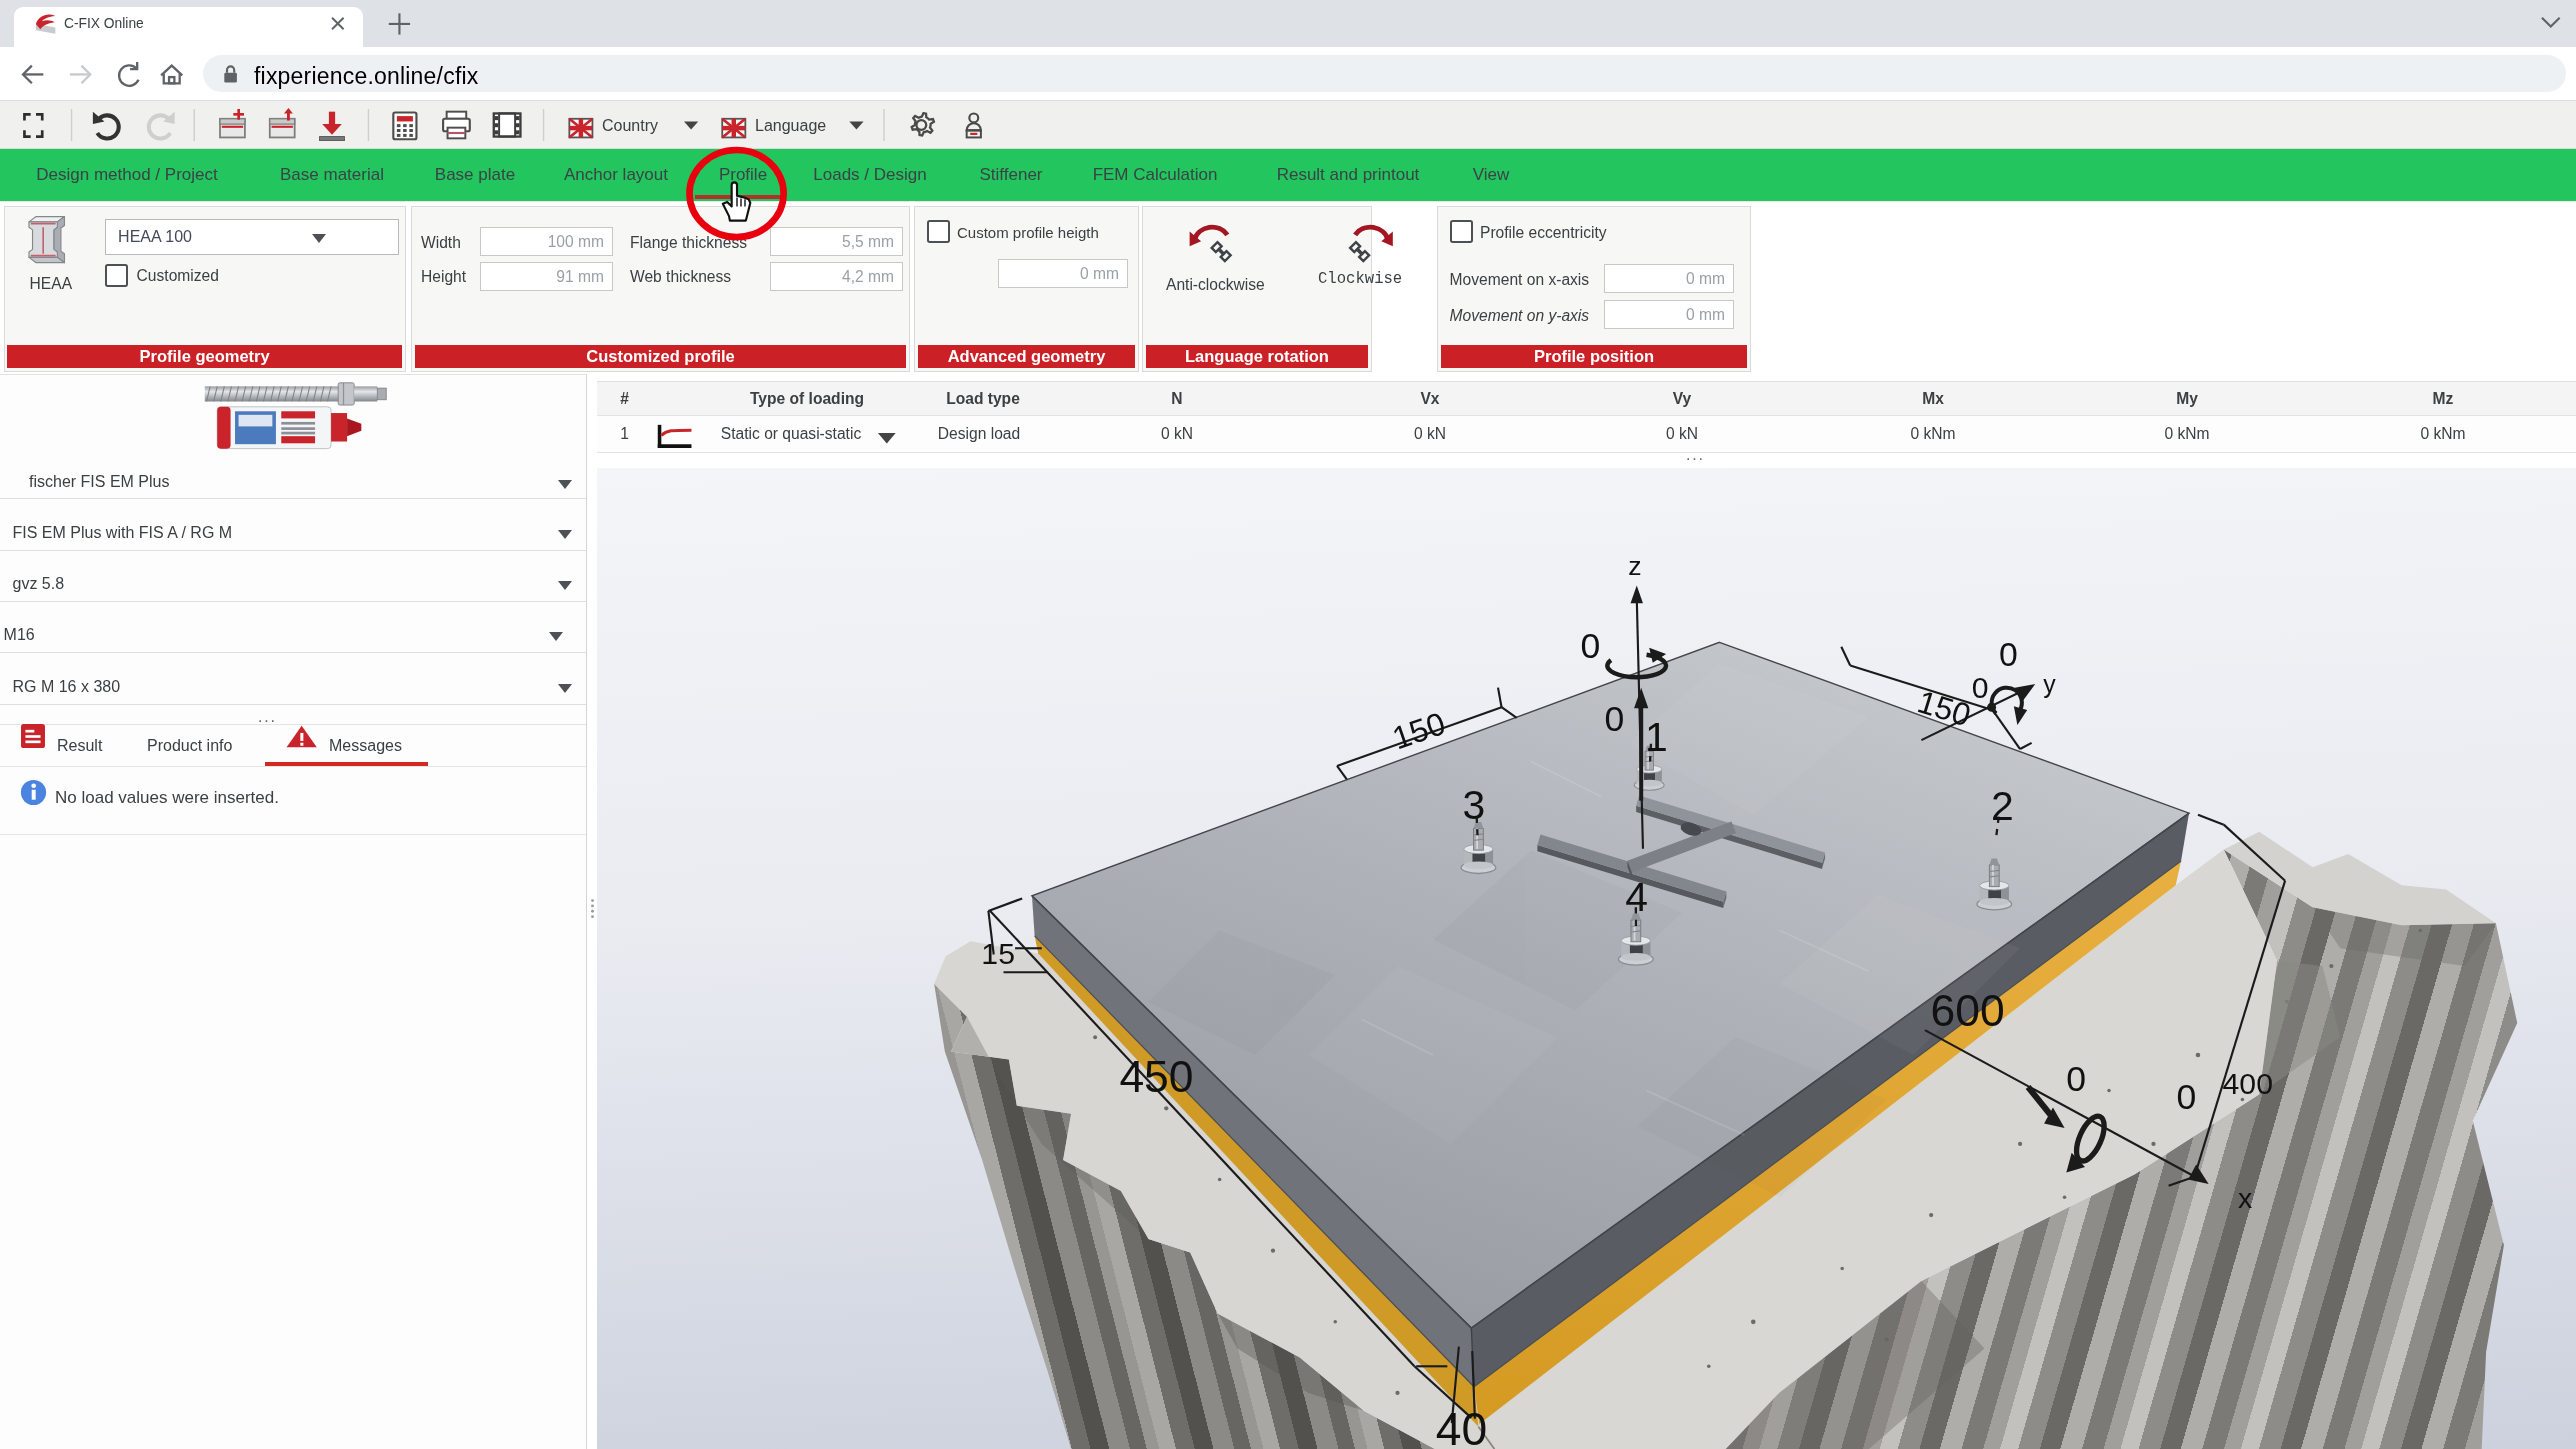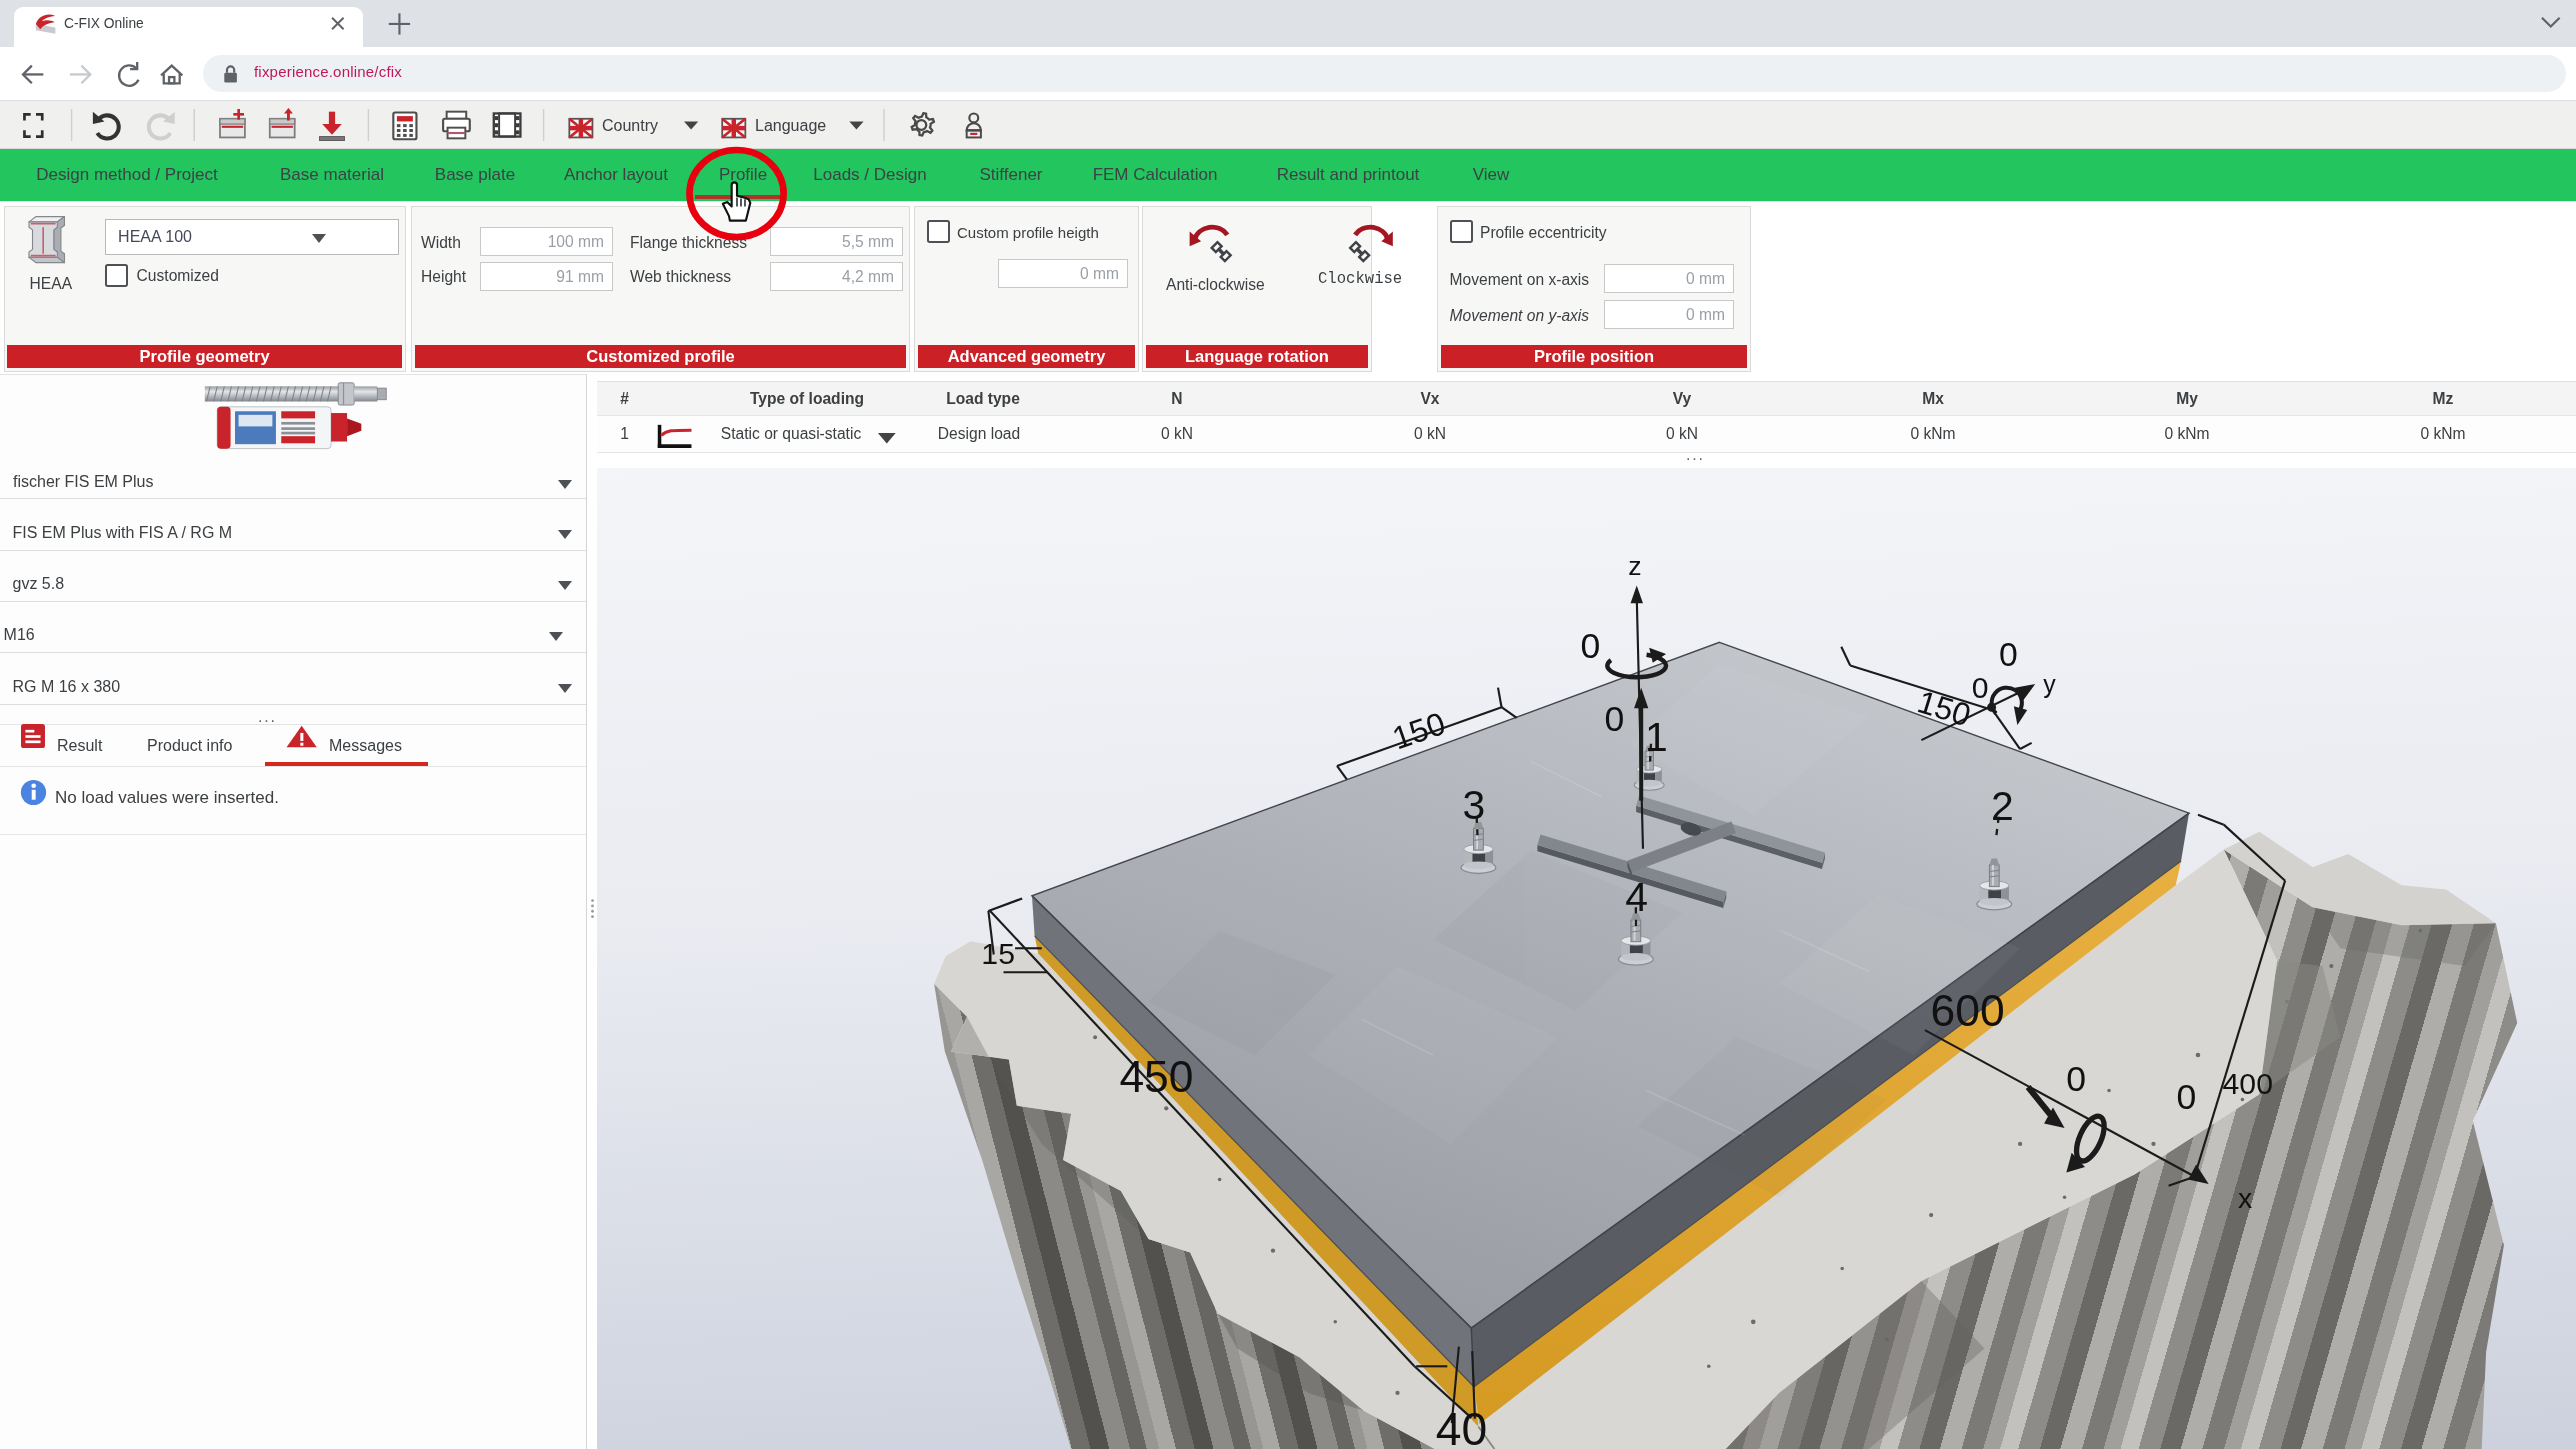--- a/index.html
+++ b/index.html
@@ -9,21 +9,21 @@
   #page { position:relative; width:2576px; height:1449px; }
   
   #tabbar { left:0; top:0; width:2576px; height:47px; background:#dee1e6; }
   #tab { left:14.2px; top:7.1px; width:349px; height:40px; background:#fff;
     border-radius:9px 9px 0 0; }
   #tabtitle { left:64px; top:16px; font-size:13.8px; color:#3c4043; }
   #addr { left:0; top:47px; width:2576px; height:54px; background:#fff;
     border-bottom:0.9px solid #dcdde0; }
   #pill { left:203px; top:55px; width:2363px; height:37px; background:#eef1f4;
     border-radius:18.7px; }
-  #url { left:254px; top:63px; font-size:15px; color:#be185d; letter-spacing:0.2px;}
+  #url { left:254px; top:63px; font-size:23px; color:#000000; letter-spacing:0.2px;}
   #toolbar { left:0; top:101px; width:2576px; height:48px; background:#f0f0ef;
     border-bottom:0.9px solid #d9d9d8; }
   #menubar { left:0; top:149px; width:2576px; height:53px; background:#22c55e;
     border-bottom:0.9px solid #e8e8e8; }
   .mi { position:absolute; top:16px; font-size:17px; color:#3c4246; white-space:nowrap; transform:translateX(-50%); }
   #profunderline { left:695px; top:46px; width:85px; height:3.6px; background:#b03229; position:absolute;}
   
   #panelzone { left:0; top:203px; width:2576px; height:172px; background:#fff; }
   .panel { position:absolute; top:2.7px; height:166px; background:#f7f7f6;
     border:0.9px solid #dadada; }
@@ -281,21 +281,21 @@
       <div class="lbl" style="left:11.6px; top:64px;">Movement on x-axis</div>
       <div class="inp" style="left:166px; top:57px; width:130px;">0 mm</div>
       <div class="lbl" style="left:11.6px; top:100px;font-style:italic;">Movement on y-axis</div>
       <div class="inp" style="left:166px; top:93px; width:130px;">0 mm</div>
       <div class="banner">Profile position</div>
     </div>
   </div>
 
   <div id="leftpanel" class="abs">
     <div class="drow" style="top:76px;  height:48px;">
-        <span style="position:absolute;left:13px;top:22px;">fischer FIS EM Plus</span>
+        <span style="position:absolute;left:29px;top:22px;">fischer FIS EM Plus</span>
         <span class="caret" style="left:558px; top:28.5px;"></span>
       </div>
     <div class="drow" style="top:125px; height:51px;">
         <span style="position:absolute;left:12.5px;top:24px;">FIS EM Plus with FIS A / RG M</span>
         <span class="caret" style="left:558px; top:30px;"></span>
       </div>
     <div class="drow" style="top:175px; height:52px;">
         <span style="position:absolute;left:12.5px;top:25px;">gvz 5.8</span>
         <span class="caret" style="left:558px; top:31px;"></span>
       </div>

